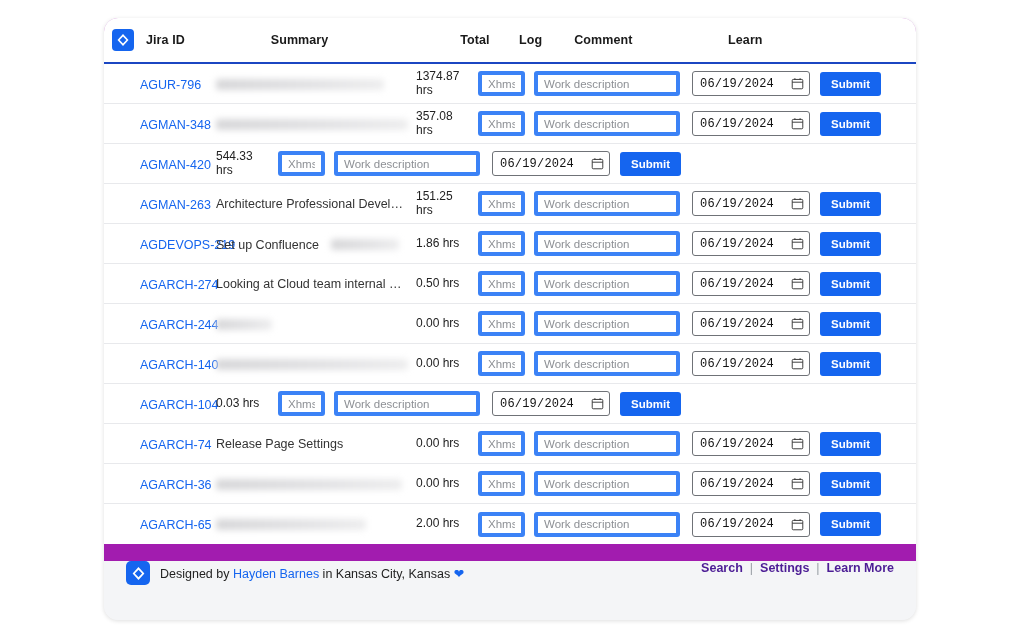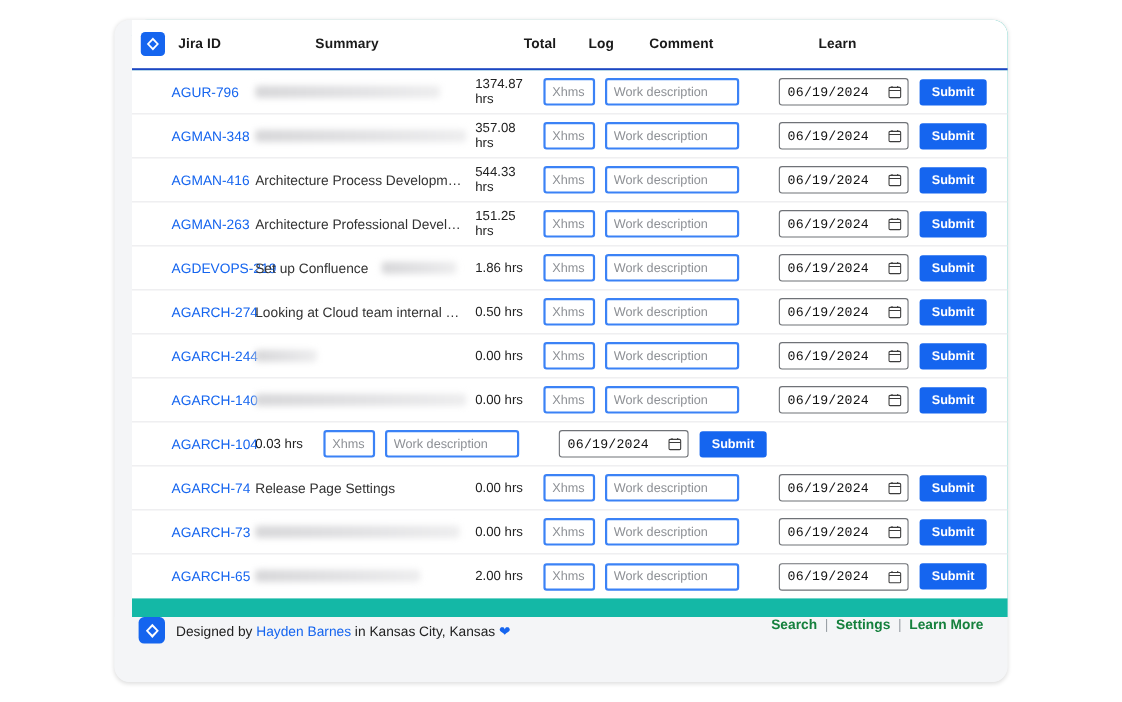--- a/index.html
+++ b/index.html
@@ -19,23 +19,23 @@
     position: absolute;
     left: 104px; top: 18px;
     width: 812px; height: 602px;
     background: #f4f5f7;
     border-radius: 14px;
     box-shadow: 0 1px 4px rgba(0,0,0,0.13);
     overflow: hidden;
   }
   .table-area {
     position: absolute;
-    left: 16px; top: 0;
+    left: 0; top: 0;
     width: 812px; height: 543px;
-    background: #14b8a6;
+    background: #a21caf;
     border-radius: 14px 14px 0 0;
   }
 
   
   .header {
     display: flex;
     align-items: center;
     height: 46px;
     padding: 0 8px 0 0;
     border-bottom: 2px solid #1b46c2;
@@ -111,29 +111,29 @@
     font-size: 12px;
     color: #222;
     line-height: 1.15;
     padding-right: 6px;
   }
   .inp {
     font-family: "Liberation Sans", sans-serif;
     font-size: 11.5px;
     color: #333;
     background: #fff;
-    border: 2px solid #3b82f6;
+    border: 4px solid #3b82f6;
     border-radius: 3px;
     height: 25px;
     padding: 0 6px;
     outline: none;
   }
   .inp::placeholder { color: #8d9095; }
   .log-input { width: 47px; }
-  .comment-input { width: 122px; }
+  .comment-input { width: 146px; }
 
   .date-input {
     width: 118px;
     height: 25px;
     border: 1px solid #6f7277;
     border-radius: 3px;
     background: #fff;
     display: flex;
     align-items: center;
     justify-content: space-between;
@@ -185,21 +185,21 @@
   .footer a.link { color: #1565ef; text-decoration: none; }
   .heart { color: #1565ef; }
   .footer-right {
     margin-left: auto;
     display: flex;
     align-items: center;
     gap: 7px;
     font-size: 12.5px;
     font-weight: bold;
   }
-  .footer-right a { color: #15803d; text-decoration: none; }
+  .footer-right a { color: #4c1d95; text-decoration: none; }
   .sep { color: #9aa0a6; font-weight: normal; }
 </style>
 </head>
 <body>
 
 <div id="app">
   <div class="card">
 
     <div class="table-area">
 
@@ -252,24 +252,21 @@
                   <rect x="1.5" y="3" width="13" height="11.5" rx="1.2" fill="none" stroke="#3c3c3c" stroke-width="1.2"></rect>
                   <line x1="1.5" y1="6.4" x2="14.5" y2="6.4" stroke="#3c3c3c" stroke-width="1.2"></line>
                   <line x1="4.8" y1="1.4" x2="4.8" y2="3.6" stroke="#3c3c3c" stroke-width="1.2"></line>
                   <line x1="11.2" y1="1.4" x2="11.2" y2="3.6" stroke="#3c3c3c" stroke-width="1.2"></line>
                 </svg>
               </div>
             </div>
             <div class="col-submit"><button class="submit-btn">Submit</button></div>
           </div>
           <div class="row">
-            <div class="col-jira"><a class="jira-id" href="#">AGMAN-416</a></div>
-            <div class="col-summary">
-              <div class="summary">Architecture Process Developm…</div>
-            </div>
+            <div class="col-jira"><a class="jira-id" href="#">AGMAN-420</a></div>
             <div class="col-total total">544.33 hrs</div>
             <div class="col-log"><input class="inp log-input" type="text" placeholder="Xhms" style=""></div>
             <div class="col-comment"><input class="inp comment-input" type="text" placeholder="Work description" style=""></div>
             <div class="col-date">
               <div class="date-input">
                 <span>06/19/2024</span>
                 <svg class="cal-ico" viewBox="0 0 16 16">
                   <rect x="1.5" y="3" width="13" height="11.5" rx="1.2" fill="none" stroke="#3c3c3c" stroke-width="1.2"></rect>
                   <line x1="1.5" y1="6.4" x2="14.5" y2="6.4" stroke="#3c3c3c" stroke-width="1.2"></line>
                   <line x1="4.8" y1="1.4" x2="4.8" y2="3.6" stroke="#3c3c3c" stroke-width="1.2"></line>
@@ -411,21 +408,21 @@
                   <rect x="1.5" y="3" width="13" height="11.5" rx="1.2" fill="none" stroke="#3c3c3c" stroke-width="1.2"></rect>
                   <line x1="1.5" y1="6.4" x2="14.5" y2="6.4" stroke="#3c3c3c" stroke-width="1.2"></line>
                   <line x1="4.8" y1="1.4" x2="4.8" y2="3.6" stroke="#3c3c3c" stroke-width="1.2"></line>
                   <line x1="11.2" y1="1.4" x2="11.2" y2="3.6" stroke="#3c3c3c" stroke-width="1.2"></line>
                 </svg>
               </div>
             </div>
             <div class="col-submit"><button class="submit-btn">Submit</button></div>
           </div>
           <div class="row">
-            <div class="col-jira"><a class="jira-id" href="#">AGARCH-73</a></div>
+            <div class="col-jira"><a class="jira-id" href="#">AGARCH-36</a></div>
             <div class="col-summary"><span class="summary blurred" style="width: 186px;"></span></div>
             <div class="col-total total">0.00 hrs</div>
             <div class="col-log"><input class="inp log-input" type="text" placeholder="Xhms" style=""></div>
             <div class="col-comment"><input class="inp comment-input" type="text" placeholder="Work description" style=""></div>
             <div class="col-date">
               <div class="date-input">
                 <span>06/19/2024</span>
                 <svg class="cal-ico" viewBox="0 0 16 16">
                   <rect x="1.5" y="3" width="13" height="11.5" rx="1.2" fill="none" stroke="#3c3c3c" stroke-width="1.2"></rect>
                   <line x1="1.5" y1="6.4" x2="14.5" y2="6.4" stroke="#3c3c3c" stroke-width="1.2"></line>

